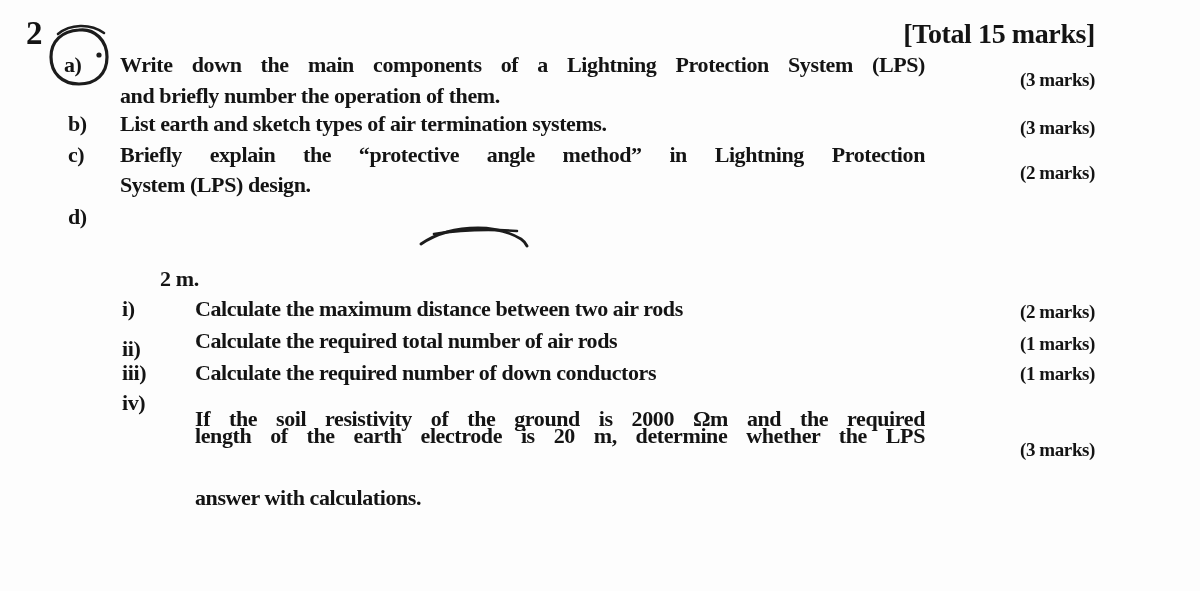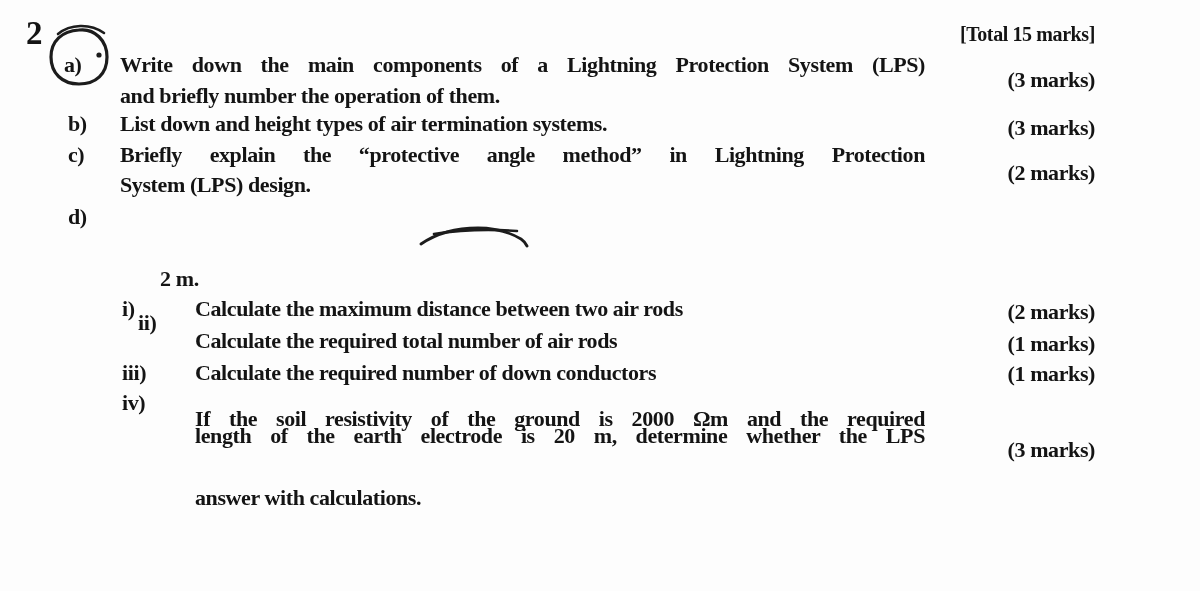--- a/index.html
+++ b/index.html
@@ -28,26 +28,26 @@
     height:30px;
   }
   .w-part { left:120px; width:805px; }
   .w-sub  { left:195px; width:730px; }
   .lbl    { left:68px; }
   .rlbl   { left:122px; }
   .marks {
     position:absolute;
     left:870px; width:225px;
     text-align:right;
-    font-size:22px;
+    font-size:19px;
     line-height:30px;
     letter-spacing:-0.4px;
     white-space:nowrap;
   }
-  .total { font-size:20px; }
+  .total { font-size:28px; }
   .qnum  { font-size:33px; line-height:36px; letter-spacing:0; }
   .ink {
     position:absolute; left:0; top:0;
     width:1200px; height:591px;
     pointer-events:none;
   }
   .ink path { fill:none; stroke:#1c1c1c; stroke-linecap:round; }
 </style>
 </head>
 <body>
@@ -56,36 +56,36 @@
 
   <div class="ln qnum" style="left:26px; top:15px;">2</div>
   <div class="marks total" style="top:19px;">[Total 15 marks]</div>
 
   <div class="ln lbl" style="left:64px; top:50px;">a)</div>
   <div class="ln just w-part" style="top:50px;">Write down the main components of a Lightning Protection System (LPS)</div>
   <div class="ln" style="left:120px; top:81px;">and briefly number the operation of them.</div>
   <div class="marks" style="top:65px;">(3 marks)</div>
 
   <div class="ln lbl" style="top:109px;">b)</div>
-  <div class="ln" style="left:120px; top:109px;">List down and height types of air termination systems.</div>
+  <div class="ln" style="left:120px; top:109px;">List earth and sketch types of air termination systems.</div>
   <div class="marks" style="top:113px;">(3 marks)</div>
 
   <div class="ln lbl" style="top:140px;">c)</div>
   <div class="ln just w-part" style="top:140px;">Briefly explain the “protective angle method” in Lightning Protection</div>
   <div class="ln" style="left:120px; top:170px;">System (LPS) design.</div>
   <div class="marks" style="top:158px;">(2 marks)</div>
 
   <div class="ln lbl" style="top:202px;">d)</div>
   <div class="ln" style="left:120px; top:264px;margin-left:40px;">2 m.</div>
 
   <div class="ln rlbl" style="top:294px;">i)</div>
   <div class="ln" style="left:195px; top:294px;">Calculate the maximum distance between two air rods</div>
   <div class="marks" style="top:297px;">(2 marks)</div>
 
-  <div class="ln rlbl" style="top:308px;margin-left:16px;">ii)</div>
+  <div class="ln rlbl" style="top:334px;">ii)</div>
   <div class="ln" style="left:195px; top:326px;">Calculate the required total number of air rods</div>
   <div class="marks" style="top:329px;">(1 marks)</div>
 
   <div class="ln rlbl" style="top:358px;">iii)</div>
   <div class="ln" style="left:195px; top:358px;">Calculate the required number of down conductors</div>
   <div class="marks" style="top:359px;">(1 marks)</div>
 
   <div class="ln rlbl" style="top:388px;">iv)</div>
   <div class="ln just w-sub" style="top:404px;">If the soil resistivity of the ground is 2000 Ωm and the required</div>
   <div class="ln just w-sub" style="top:421px;">length of the earth electrode is 20 m, determine whether the LPS</div>

